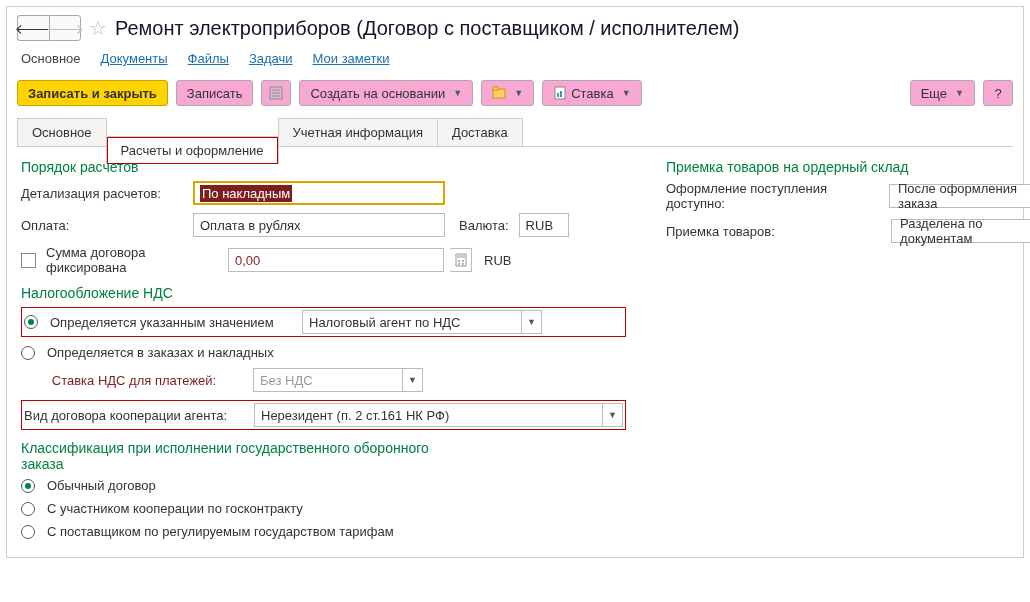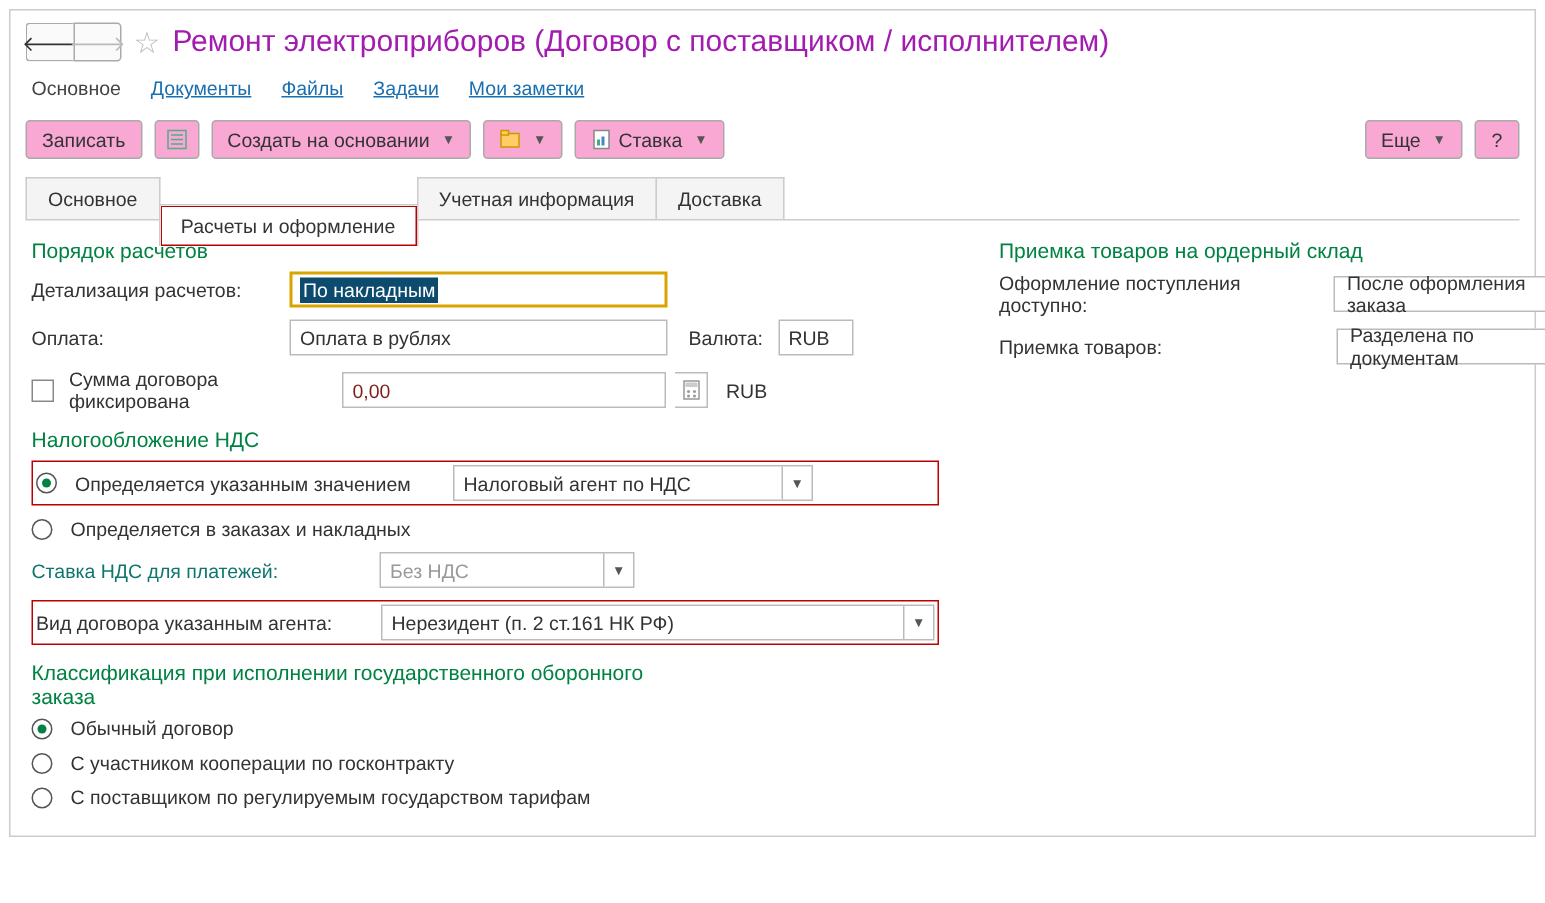--- a/index.html
+++ b/index.html
@@ -19,21 +19,21 @@
     width: 32px; height: 26px;
     display: inline-flex; align-items: center; justify-content: center;
     border-radius: 3px;
     cursor: pointer;
     font-size: 14px;
   }
   .nav-group { display: flex; }
   .nav-group .nav-btn:first-child { border-radius: 3px 0 0 3px; border-right: none; }
   .nav-group .nav-btn:last-child { border-radius: 0 3px 3px 0; }
   .star { color: #bbb; font-size: 20px; cursor: pointer; }
-  .title { font-size: 20px; color: #a21caf; }
+  .title { font-size: 20px; color: #0f172a; }
   .nav-links { display: flex; gap: 20px; padding: 8px 0 14px 4px; align-items: center; }
   .nav-link { color: #1a6fb0; text-decoration: underline; cursor: pointer; }
   .nav-link.active { color: #444; text-decoration: none; }
   .toolbar { display: flex; gap: 8px; align-items: center; }
   .btn {
     border: 1px solid #aaa; background: #f9a8d4;
     border-radius: 3px; padding: 4px 10px; height: 26px;
     display: inline-flex; align-items: center; gap:4px;
     cursor: pointer; font-size: 13px;
   }
@@ -62,28 +62,28 @@
   .lbl-short { width: auto; margin-right:4px;}
   .field {
     border: 1px solid #bbb; background:#fff;
     height: 24px; padding: 2px 6px;
     display: inline-flex; align-items:center;
   }
   .field.highlight-yellow {
     border: 1px solid #d9a400;
     box-shadow: 0 0 0 1px #d9a400 inset;
   }
-  .sel-text { background:#0c4a6e; color:#fff; padding:1px 2px; }
+  .sel-text { background:#7f1d1d; color:#fff; padding:1px 2px; }
   .currency-field { width: 50px; text-align:left; }
   .payment-field { width: 252px; }
   .detail-field { width: 252px; }
   .amount-field { width: 216px; text-align:right; color:#7f1d1d; }
   .calc-icon { width: 22px; text-align:center; color:#666; border:1px solid #bbb; border-left:none; height:24px; display:inline-flex; align-items:center; justify-content:center; }
   .checkbox { width:15px; height:15px; border:1px solid #888; display:inline-block; vertical-align:middle; margin-right:4px;}
-  .disabled-lbl { color:#0f766e; }
+  .disabled-lbl { color:#7f1d1d;text-align:center; }
 
   .radio { width:14px; height:14px; border:1px solid #555; border-radius:50%; display:inline-flex; align-items:center; justify-content:center; margin-right:6px; }
   .radio.checked::after { content:""; width:6px; height:6px; background:#008243; border-radius:50%; display:block; }
 
   .red-box { border:1px solid #b00; padding:2px; display:inline-flex; align-items:center; }
   .select {
     border:1px solid #bbb; height:24px; display:inline-flex; align-items:center;
     padding: 0 0 0 6px; background:#fff;
   }
   .select .dd {
@@ -114,20 +114,21 @@
 
   <div class="nav-links">
     <span class="nav-link active">Основное</span>
     <span class="nav-link">Документы</span>
     <span class="nav-link">Файлы</span>
     <span class="nav-link">Задачи</span>
     <span class="nav-link">Мои заметки</span>
   </div>
 
   <div class="toolbar">
+    <div class="btn btn-primary">Записать и закрыть</div>
     <div class="btn">Записать</div>
     <div class="btn btn-icon">
       <svg class="ico" viewBox="0 0 14 14">
           <rect x="1" y="1" width="12" height="12" fill="none" stroke="#5a8" stroke-width="1"></rect>
           <line x1="3" y1="4" x2="11" y2="4" stroke="#5a8"></line>
           <line x1="3" y1="7" x2="11" y2="7" stroke="#5a8"></line>
           <line x1="3" y1="10" x2="11" y2="10" stroke="#5a8"></line>
         </svg>
     </div>
     <div class="btn">
@@ -223,21 +224,21 @@
       <div class="row">
         <span class="disabled-lbl" style="width:226px;">Ставка НДС для платежей:</span>
         <span class="select" style="width:170px; color:#999;">
           <span class="select-text">Без НДС</span>
           <span class="dd">▼</span>
         </span>
       </div>
 
       <div class="row">
         <span class="red-box" style="width:605px; gap:6px;">
-          <span style="flex:0 0 224px;">Вид договора указанным агента:</span>
+          <span style="flex:0 0 224px;">Вид договора кооперации агента:</span>
           <span class="select" style="flex:1;gap:44px;">
             <span class="select-text">Нерезидент (п. 2 ст.161 НК РФ)</span>
             <span class="dd">▼</span>
           </span>
         </span>
       </div>
 
       <div class="section-title" style="margin-top:10px; max-width:420px;">Классификация при исполнении государственного оборонного заказа</div>
 
       <div class="row">

